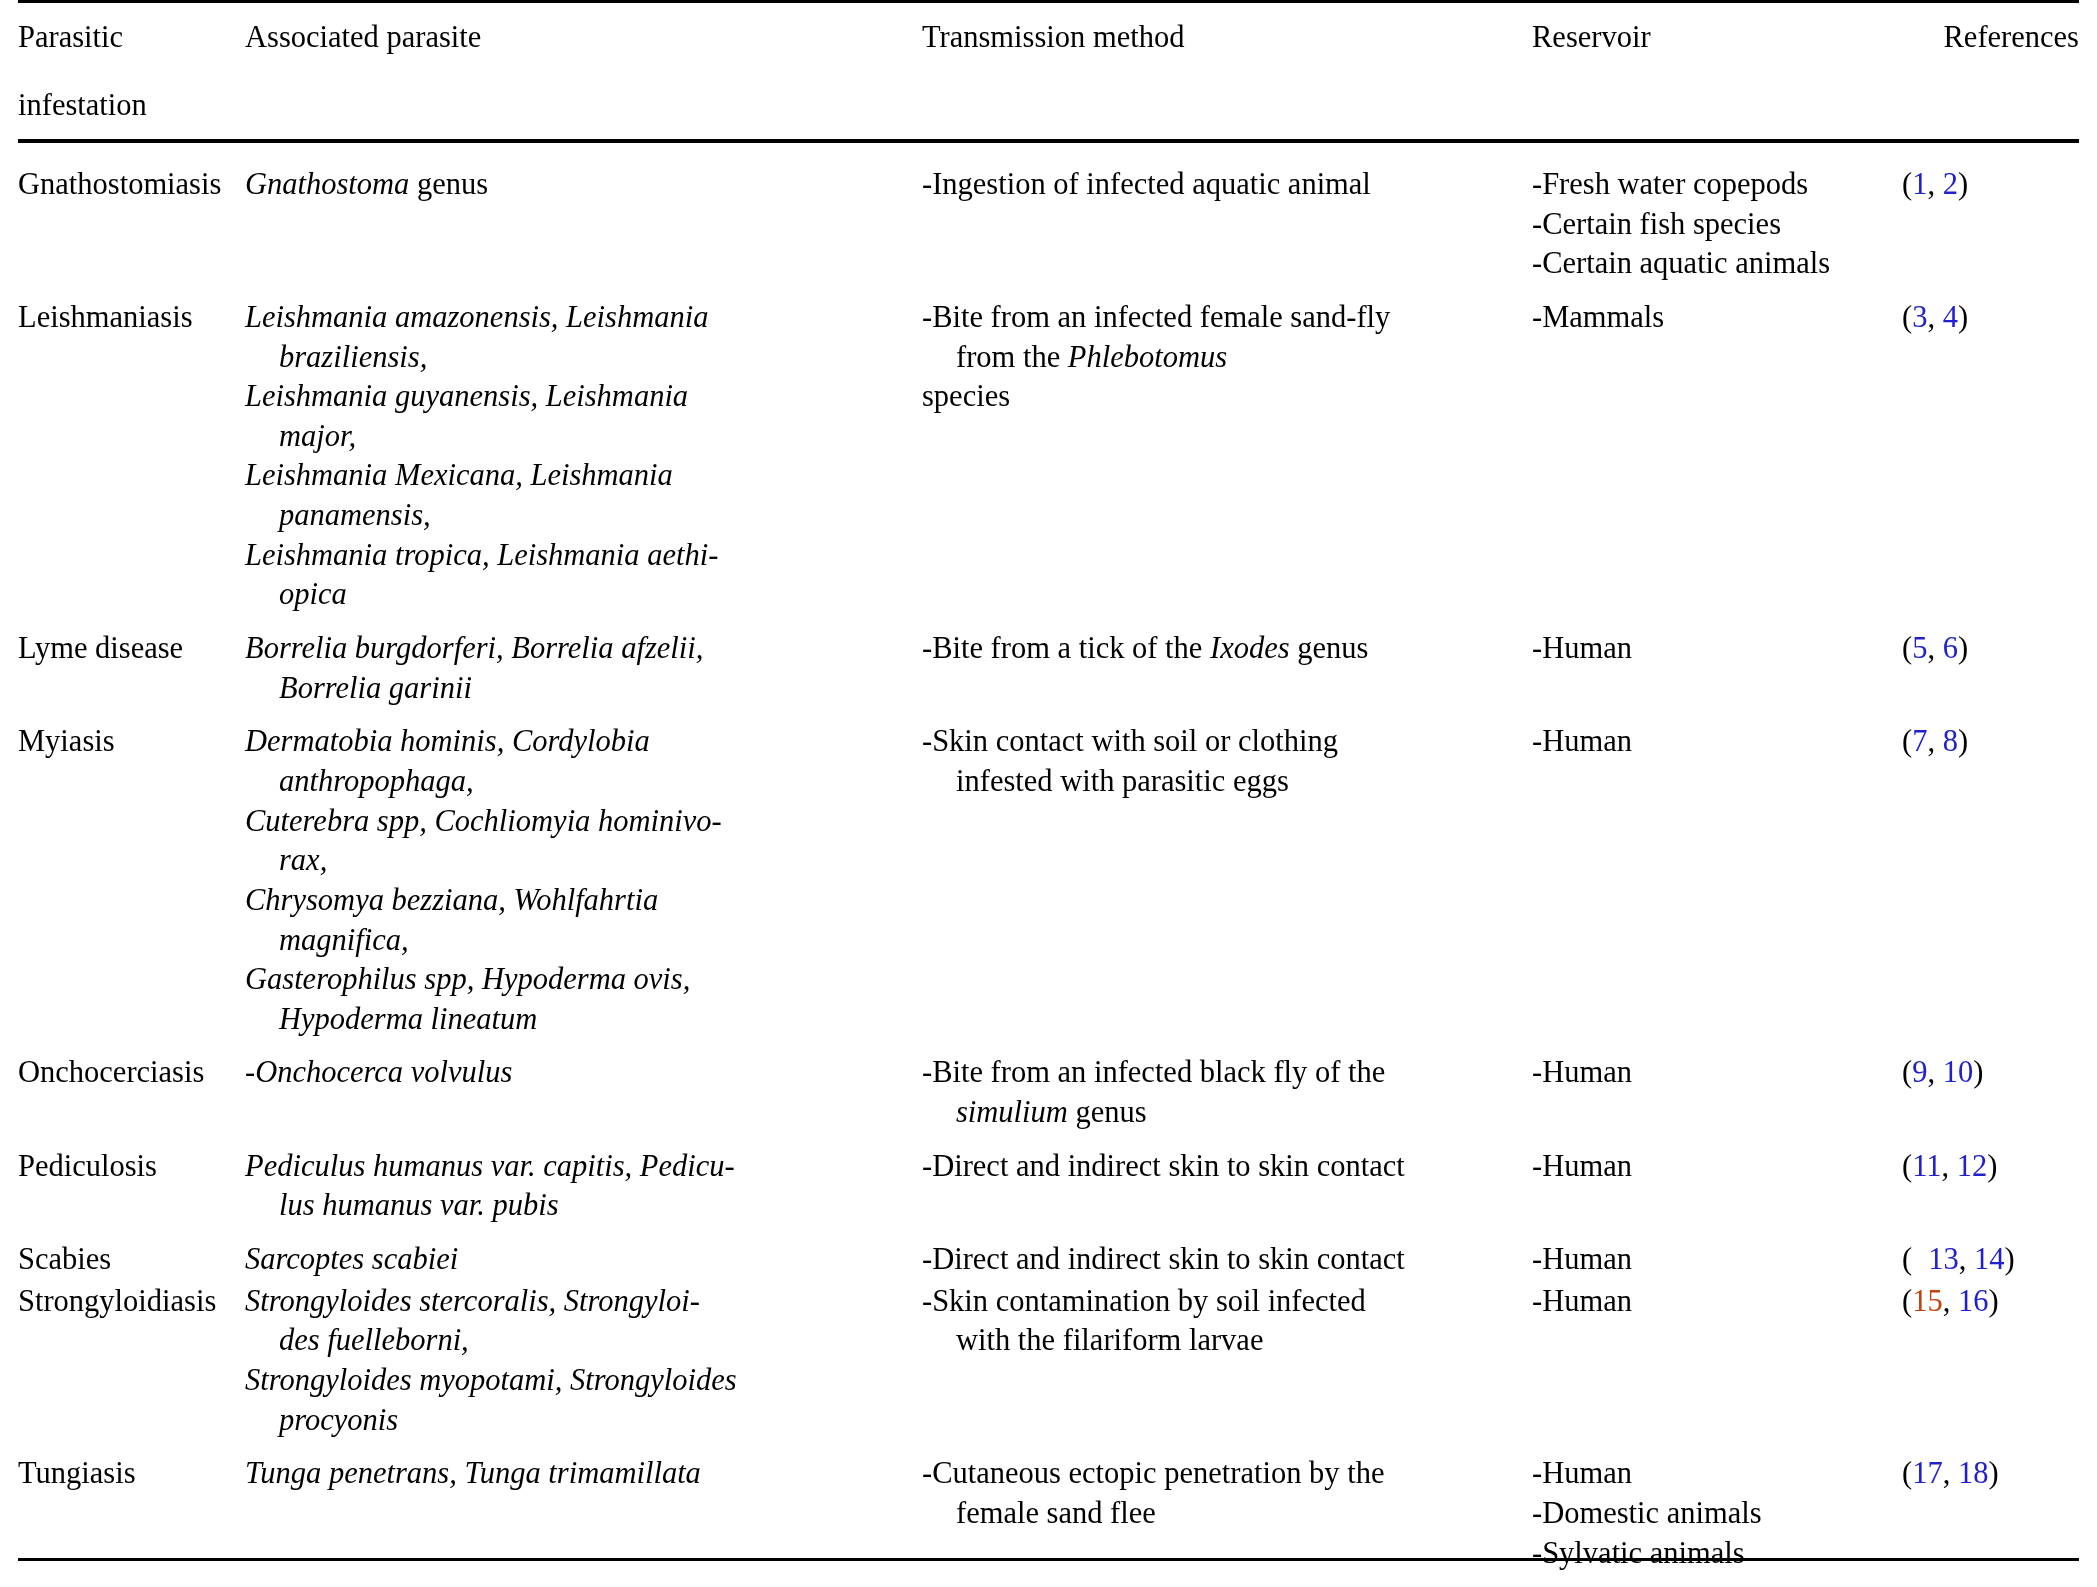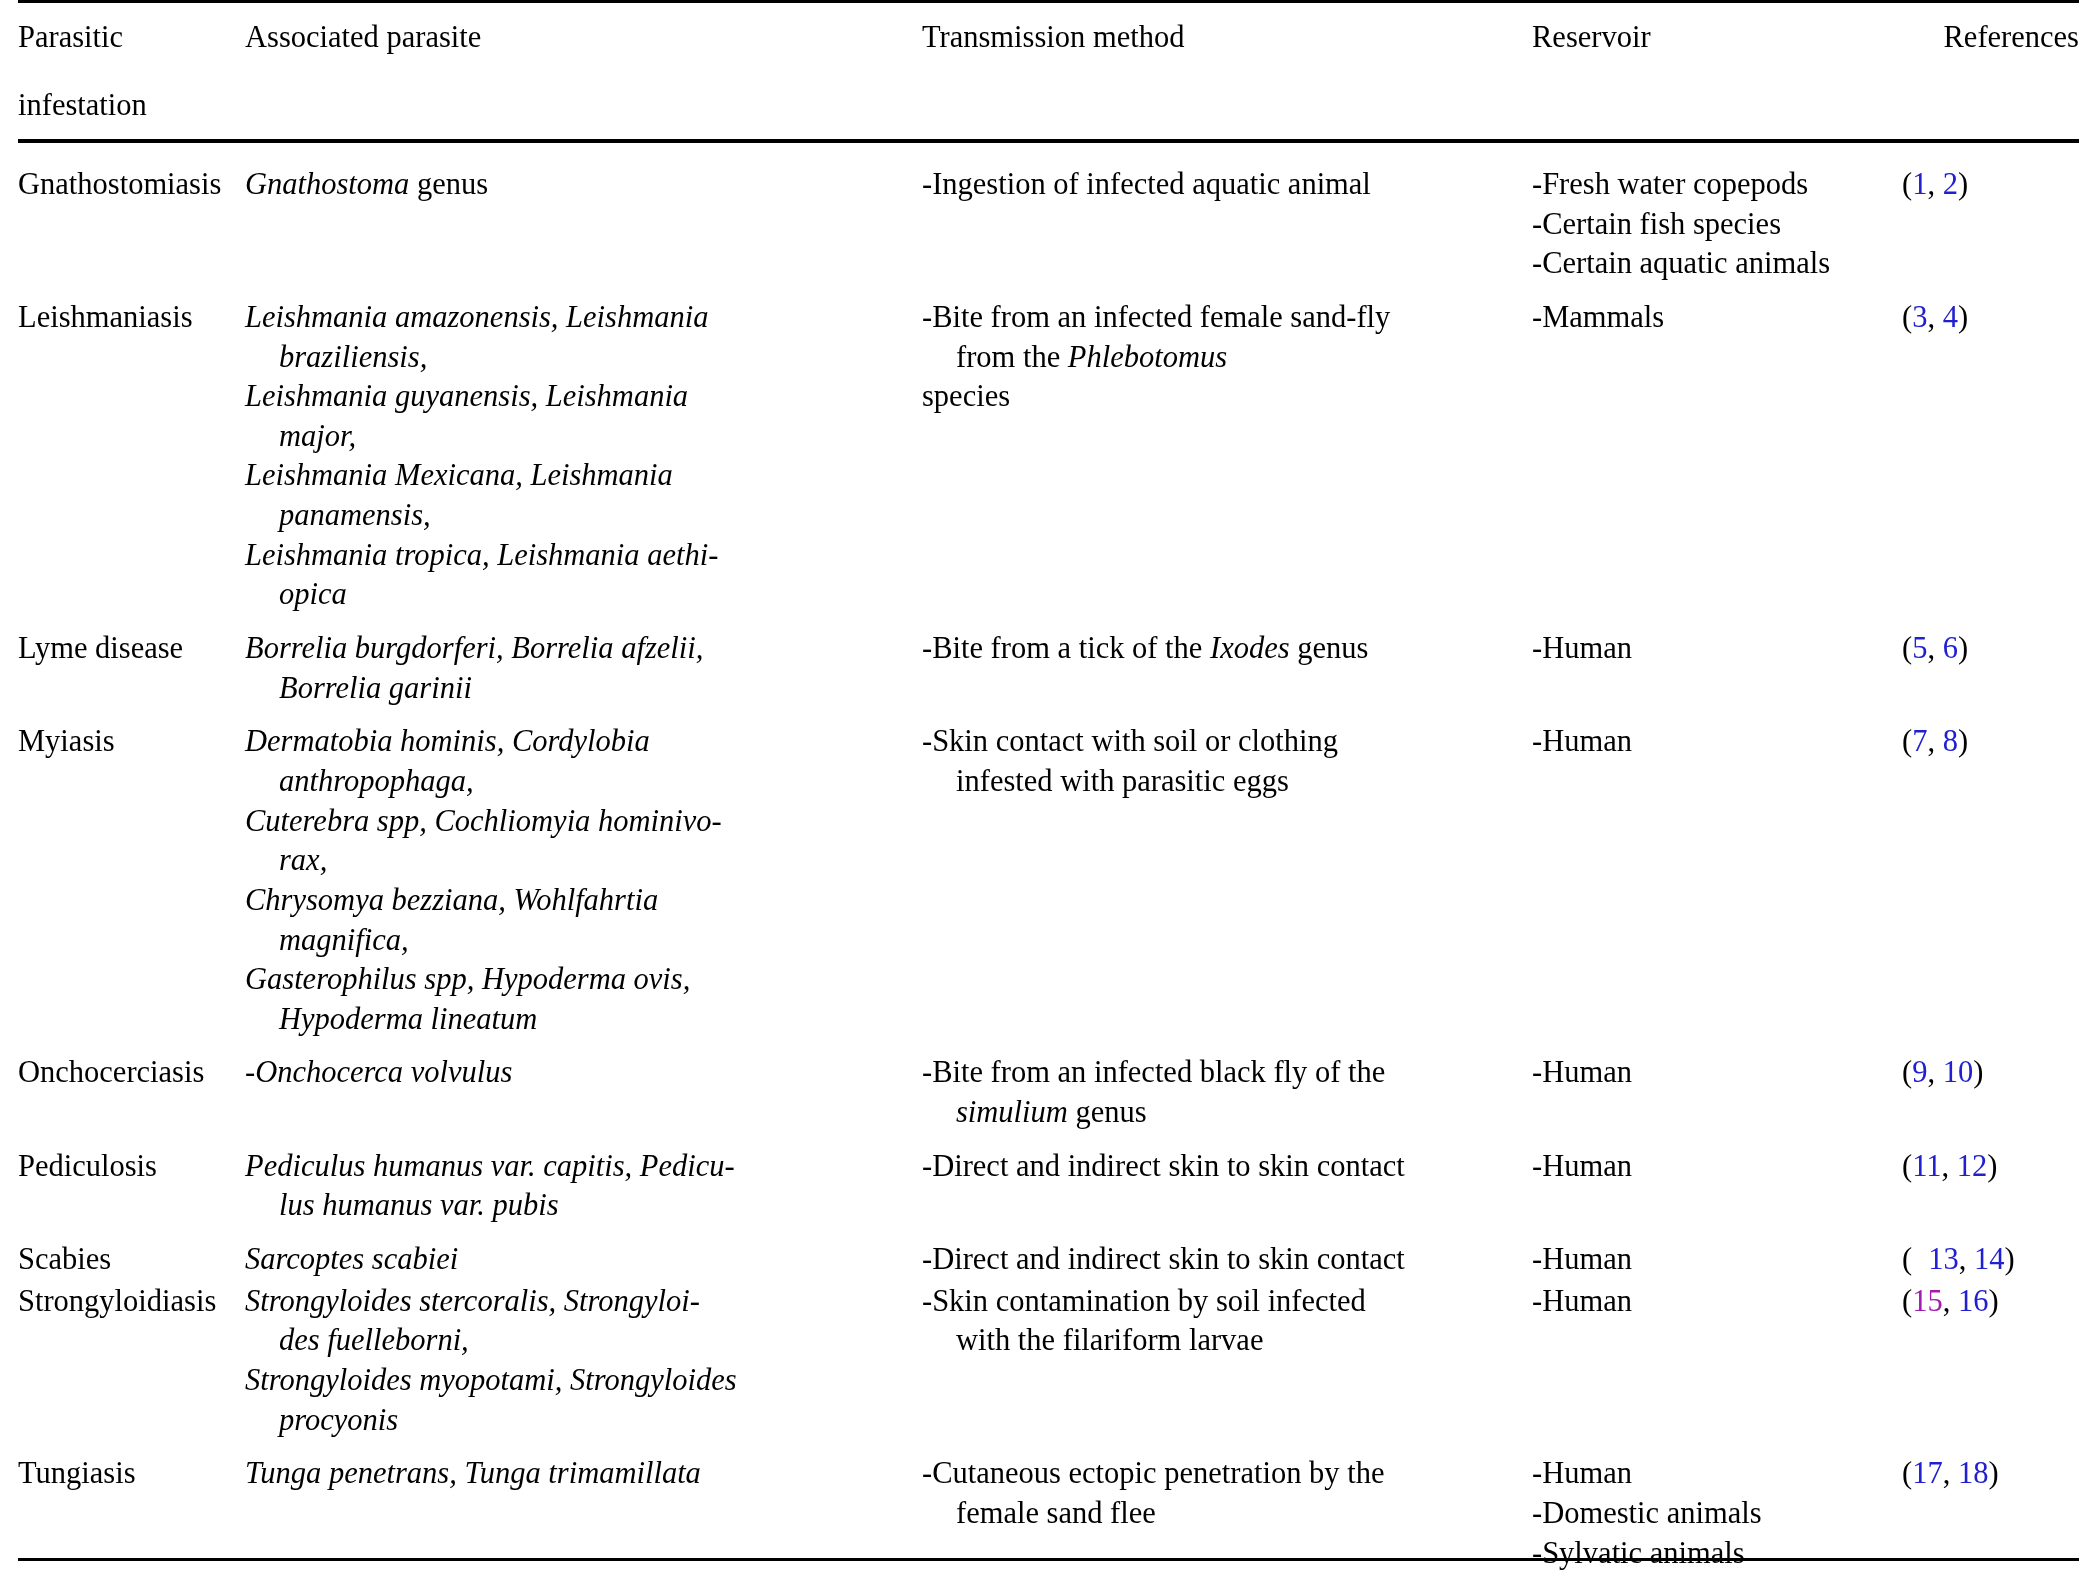--- a/index.html
+++ b/index.html
@@ -306,21 +306,21 @@
             <div class="lines">
               <span class="ln flush">-Skin contamination by soil infected</span>
               <span class="ln indent">with the filariform larvae</span>
             </div>
           </td>
           <td class="col-reservoir">
             <div class="lines">
               <span class="ln flush">-Human</span>
             </div>
           </td>
-          <td class="col-references"><span class="refs">(<span class="refnum" style="color: #a21caf;">15</span>, <span class="refnum" style="color: rgb(32, 32, 208);">16</span>)</span></td>
+          <td class="col-references"><span class="refs">(<span class="refnum" style="color: #c2410c;">15</span>, <span class="refnum" style="color: rgb(32, 32, 208);">16</span>)</span></td>
         </tr>
         <tr class="spacer-row">
           <td colspan="5" style="height: 14px;"></td>
         </tr>
         <tr>
           <td class="col-infestation"><span>Tungiasis</span></td>
           <td class="col-parasite">
             <div class="lines">
               <span class="ln flush"><i class="sci">Tunga penetrans, Tunga trimamillata</i></span>
             </div>

